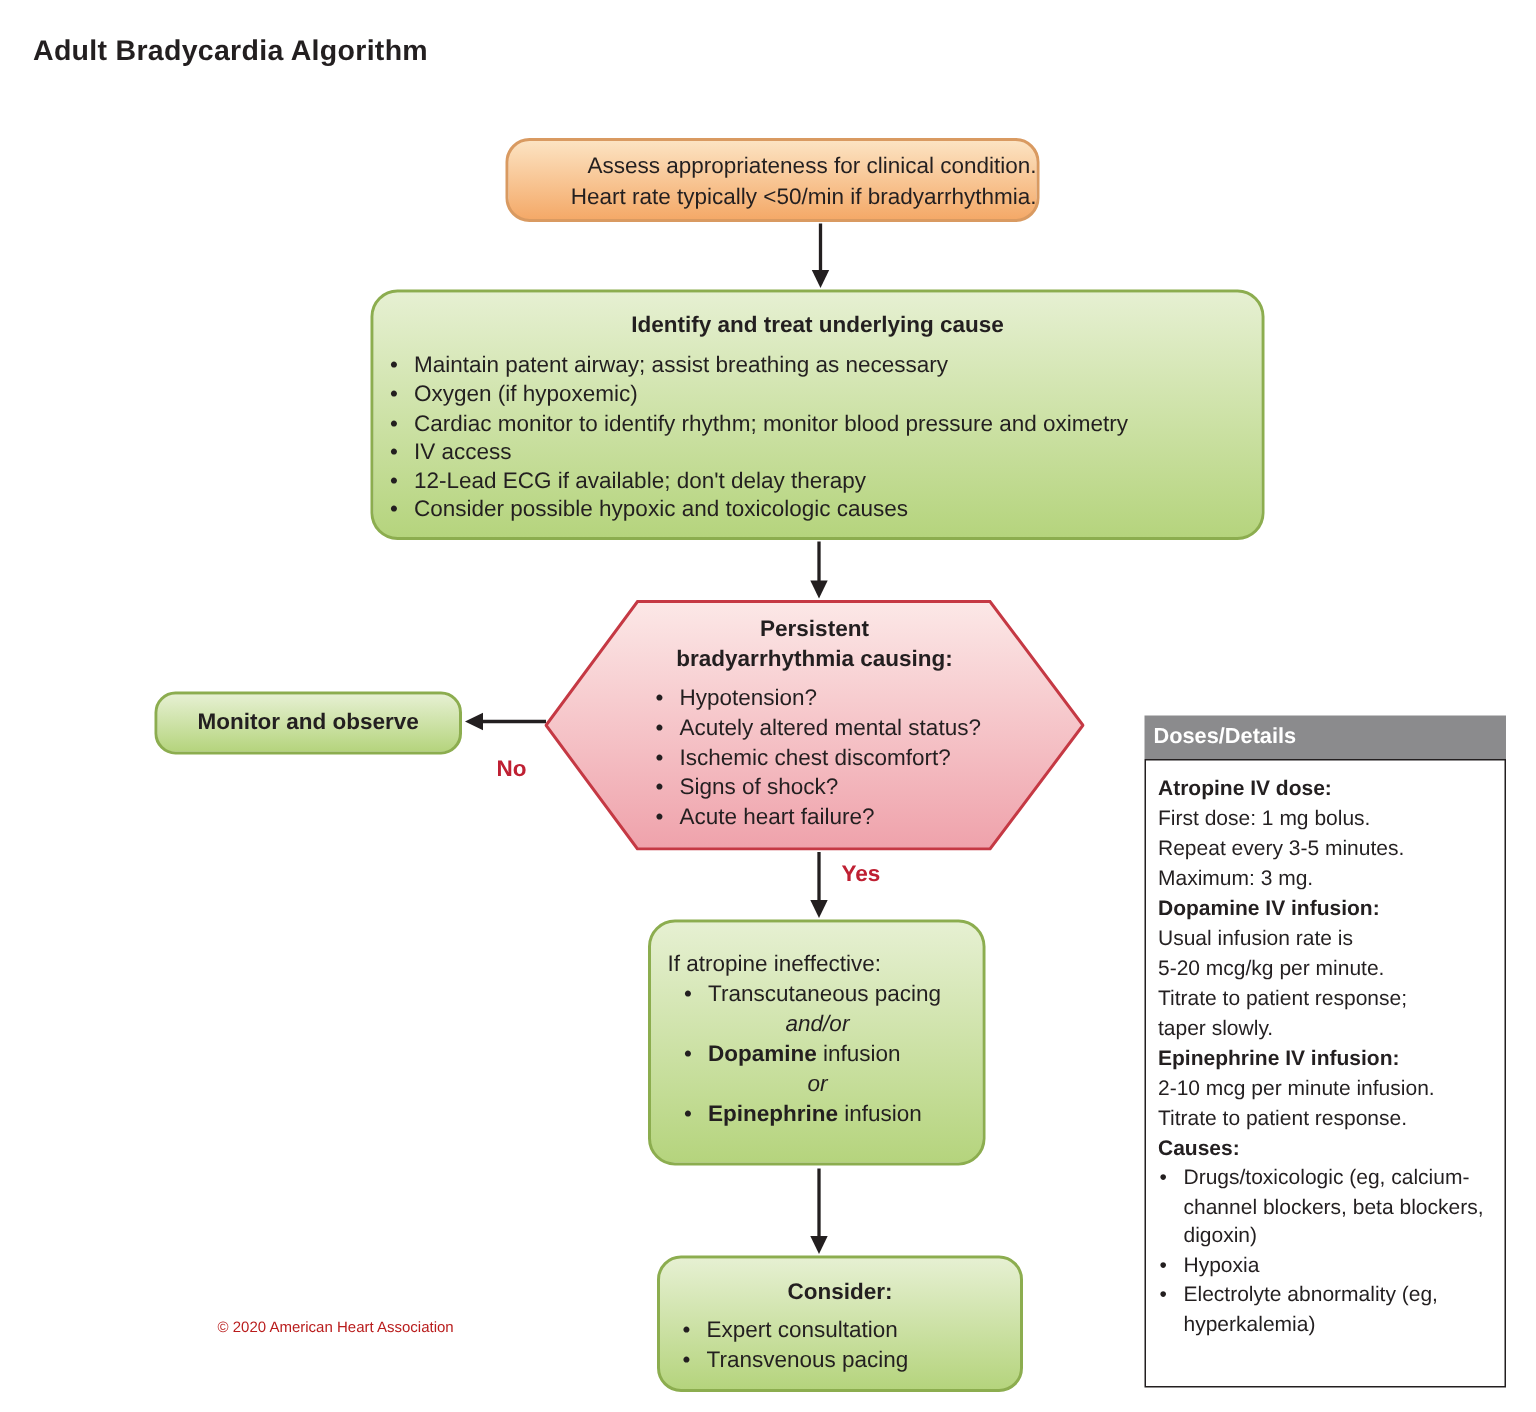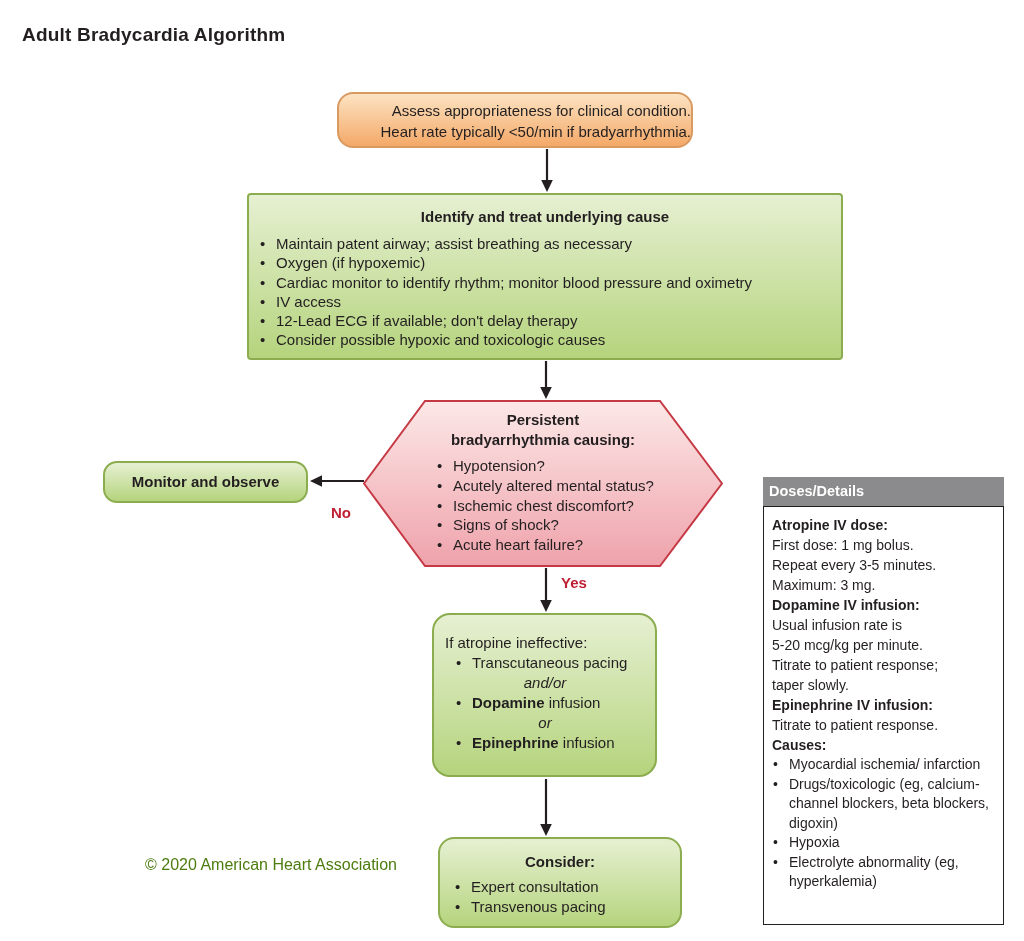--- a/index.html
+++ b/index.html
@@ -11,21 +11,21 @@
   .arrows{position:absolute;left:0;top:0;width:1024px;height:941px;pointer-events:none;z-index:1;}
 
   .node{position:absolute;z-index:2;box-sizing:border-box;font-size:15px;line-height:20px;}
 
   .assess{left:337px;top:92px;width:356px;height:56px;border:2px solid #d99a61;border-radius:16px;
     background:linear-gradient(#fce3c2,#f4a968);text-align:right;padding-top:6px;}
   .assess div{line-height:21px;}
 
   .greenbox{border:2px solid #8cad4f;background:linear-gradient(#e6f0d2,#b5d47d);}
 
-  .identify{left:247px;top:193px;width:596px;height:167px;border-radius:4px;padding-top:12px;}
+  .identify{left:247px;top:193px;width:596px;height:167px;border-radius:18px;padding-top:12px;}
   .node-heading{font-weight:bold;text-align:center;}
   .identify ul{margin:7px 0 0 0;padding:0 0 0 27px;list-style:none;}
   .identify li{position:relative;line-height:19.3px;}
   .identify li::before,.hex-content li::before,.atropine li.b::before,.consider li::before,.panel-body li::before{
     content:"\2022";position:absolute;left:-16px;}
 
   .hexwrap{position:absolute;left:363px;top:400px;width:360px;height:208px;z-index:2;}
   .hexwrap svg{position:absolute;left:0;top:0;}
   .hex-content{position:absolute;left:0;top:0;width:360px;height:167px;font-size:15px;line-height:20px;padding-top:10px;box-sizing:border-box;}
   .hex-head{font-weight:bold;text-align:center;}
@@ -48,21 +48,21 @@
   .consider ul{margin:5px 0 0 0;padding:0 0 0 31px;list-style:none;}
   .consider li{position:relative;}
 
   .panel{position:absolute;left:763px;top:477px;width:241px;z-index:2;box-sizing:border-box;}
   .panel-header{background:#8b8b8d;color:#ffffff;font-weight:bold;font-size:14.5px;height:29px;line-height:29px;padding-left:6px;box-sizing:border-box;}
   .panel-body{background:#ffffff;border:1.5px solid #231f20;box-sizing:border-box;height:419px;padding:8px 6px 0 8px;font-size:14px;line-height:20px;}
   .panel-body .p-bold{display:block;font-weight:bold;}
   .panel-body ul{margin:0;padding:0 0 0 17px;list-style:none;}
   .panel-body li{position:relative;line-height:19.5px;}
 
-  .footer{position:absolute;left:145px;top:856px;font-size:16px;color:#4d7c0f;}
+  .footer{position:absolute;left:145px;top:880px;font-size:10px;color:#b91c1c;}
 </style>
 </head>
 <body>
 
 <div class="canvas">
 
   <h1 class="page-title">Adult Bradycardia Algorithm</h1>
 
   <svg class="arrows" viewBox="0 0 1024 941">
     <g stroke="#231f20" fill="#231f20">
@@ -157,24 +157,24 @@
       <b class="p-bold">Atropine IV dose:</b>
       <div>First dose: 1 mg bolus.</div>
       <div>Repeat every 3-5 minutes.</div>
       <div>Maximum: 3 mg.</div>
       <b class="p-bold">Dopamine IV infusion:</b>
       <div>Usual infusion rate is</div>
       <div>5-20 mcg/kg per minute.</div>
       <div>Titrate to patient response;</div>
       <div>taper slowly.</div>
       <b class="p-bold">Epinephrine IV infusion:</b>
+      <div>2-10 mcg per minute infusion.</div>
       <div>Titrate to patient response.</div>
       <b class="p-bold">Causes:</b>
       <ul>
-        <li>Myocardial ischemia/ infarction</li>
         <li>Drugs/toxicologic (eg, calcium-channel blockers, beta blockers, digoxin)</li>
         <li>Hypoxia</li>
         <li>Electrolyte abnormality (eg, hyperkalemia)</li>
       </ul>
     </div>
   </div>
 
   <div class="footer">© 2020 American Heart Association</div>
 
 </div>

